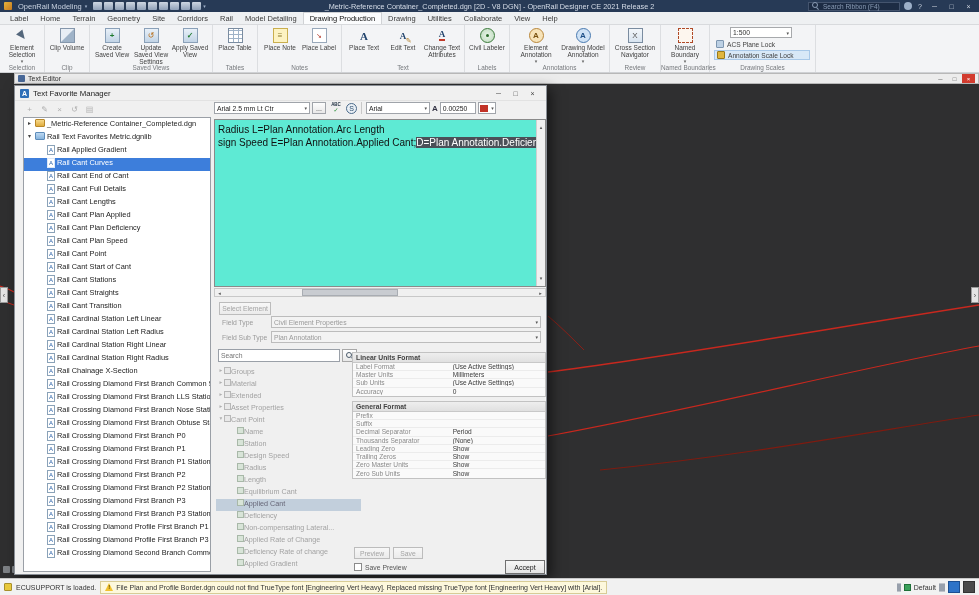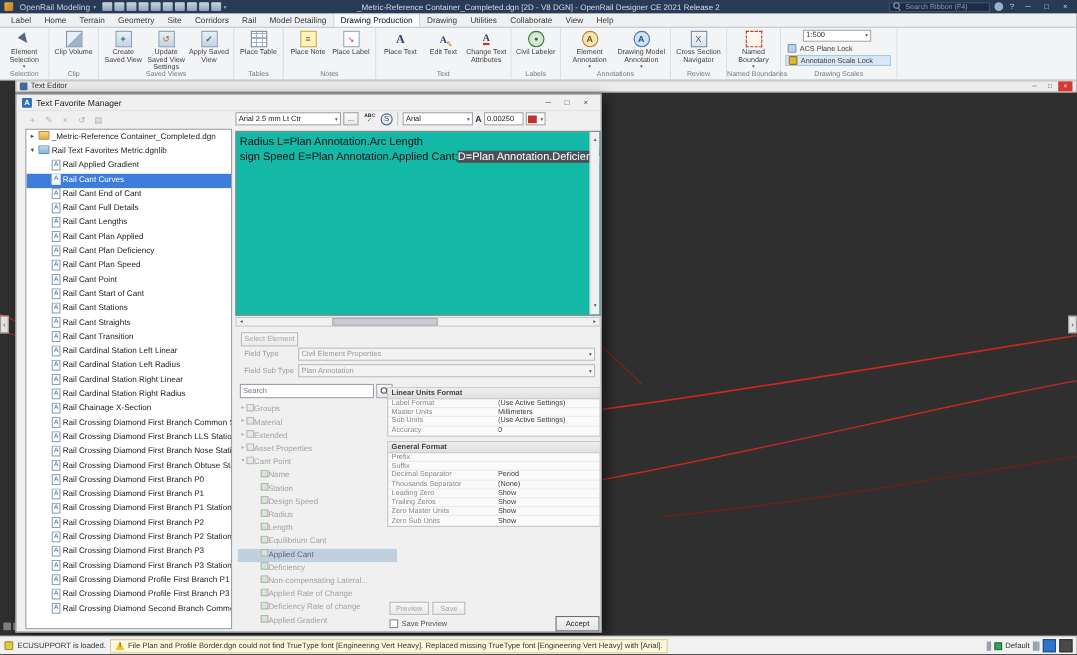--- a/index.html
+++ b/index.html
@@ -123,21 +123,21 @@
   .spell .t{font-size:4.5px;font-weight:bold;color:#234}
   .spell .c{font-size:6px;color:#1f8a2e;margin-top:-1px}
   .scirc{width:11px;height:11px;border-radius:50%;border:1px solid #4a6a8a;color:#2a4a6a;font-size:7px;display:flex;align-items:center;justify-content:center;background:#eaf0f6}
   .sep{width:1px;height:12px;background:#c8c8c8;margin:0 2px}
   .aicon{font-size:8px;color:#334;font-weight:bold}
   .numfield{width:36px;height:12px;background:#fff;border:1px solid #a0a4aa;font-size:6.8px;display:flex;align-items:center;padding:0 2px;color:#222}
   .colorbtn{width:18px;height:12px;border:1px solid #a0a4aa;background:#fff;display:flex;align-items:center;gap:1px;padding:0 1px}
   .swatch{width:9px;height:7px;background:#c23327}
 
   
-  .ed-text{position:absolute;left:199px;top:33px;width:332px;height:168px;background:#14b8a6;border:1px solid #8a8a8a;overflow:hidden;padding:3px 12px 3px 3px;font-size:10px;line-height:13px;white-space:nowrap;color:#111}
+  .ed-text{position:absolute;left:199px;top:33px;width:332px;height:168px;background:#5eead4;border:1px solid #8a8a8a;overflow:hidden;padding:3px 12px 3px 3px;font-size:10px;line-height:13px;white-space:nowrap;color:#111}
   .selhl{background:#4b5058;color:#fff}
   .ed-vscroll{position:absolute;right:0;top:0;bottom:0;width:9px;background:#f0f0f0;border-left:1px solid #d0d0d0;display:flex;flex-direction:column;justify-content:space-between;align-items:center;font-size:5px;color:#555;padding:1px 0}
   .ed-hscroll{position:absolute;left:199px;top:202px;width:332px;height:9px;background:#f0f0f0;border:1px solid #c8c8c8;display:flex;align-items:center}
   .hs-arrow{width:9px;text-align:center;font-size:5px;color:#555}
   .hs-track{flex:1;position:relative;height:100%}
   .hs-thumb{position:absolute;left:78px;width:96px;top:0;bottom:0;background:#c9ccd1;border:1px solid #a9adb3}
 
   
   .btn-disabled{color:#a5a5a5;background:linear-gradient(#f7f7f7,#ebebeb);border:1px solid #bcbcbc;font-size:6.8px;display:flex;align-items:center;justify-content:center}
   .selel{position:absolute;left:204px;top:216px;width:52px;height:13px}

